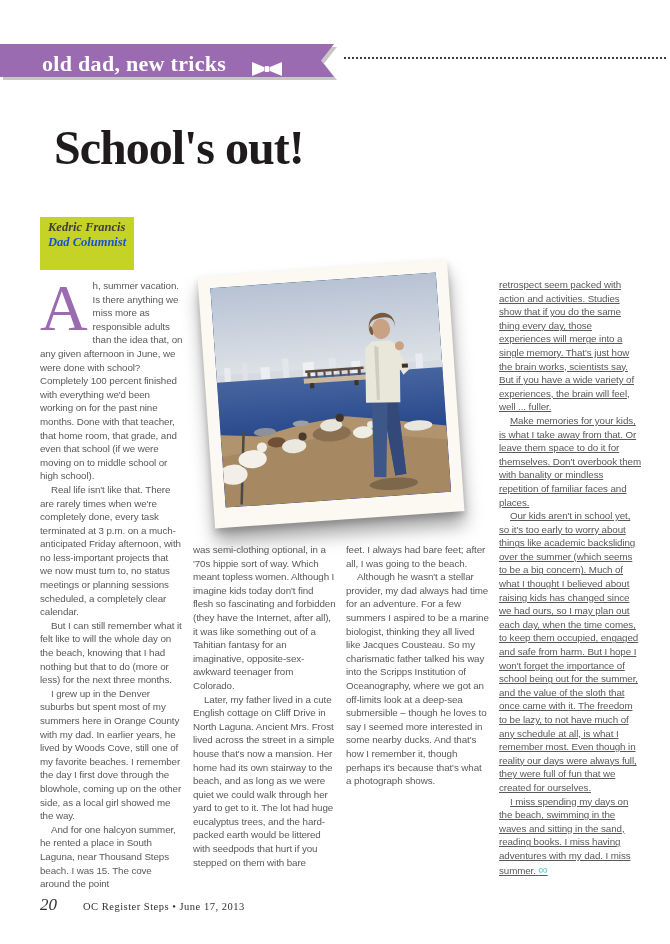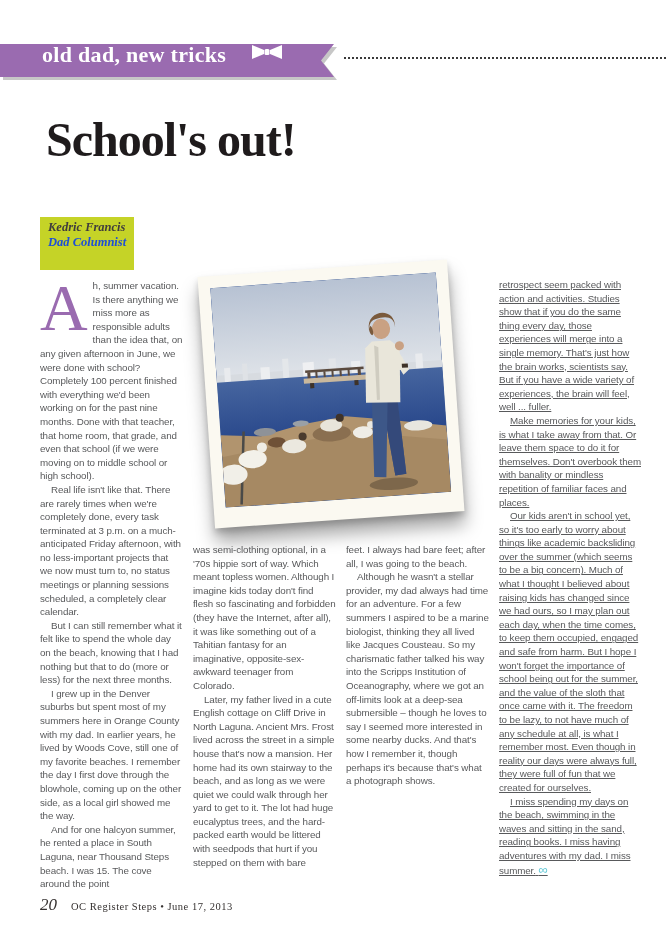--- a/index.html
+++ b/index.html
@@ -4,21 +4,21 @@
 <style>
   html,body{margin:0;padding:0;background:#ffffff;}
   .page{position:relative;width:670px;height:944px;background:#ffffff;overflow:hidden;
         font-family:"Liberation Sans",sans-serif;}
 
   
   .banner{position:absolute;left:0;top:44px;width:334px;height:33px;
           filter:drop-shadow(3px 3px 0 rgba(130,130,130,0.45));}
   .banner-ribbon{width:100%;height:100%;background:#9a6bb0;
           clip-path:polygon(0 0,100% 0,calc(100% - 13px) 50%,100% 100%,0 100%);
-          display:flex;align-items:flex-start;padding-left:42px;gap:26px;box-sizing:border-box;}
+          display:flex;align-items:flex-end;padding-left:42px;gap:26px;box-sizing:border-box;}
   .banner-label{font-family:"Liberation Serif",serif;font-weight:bold;font-size:22px;
           color:#ffffff;letter-spacing:.3px;line-height:1;padding-bottom:2px;}
   .bow-icon svg{display:block;}
   .dotted-line{position:absolute;left:344px;top:57px;width:322px;height:0;
           border-top:2px dotted #3a3a3a;}
 
   
   .headline{position:absolute;left:38px;top:104px;font-family:"Liberation Serif",serif;
           font-weight:bold;font-size:48px;color:#1f1b1c;letter-spacing:-1px;}
   .subtitle{position:absolute;left:40px;top:167px;width:458px;font-size:20px;
@@ -45,21 +45,21 @@
   
   .photo{position:absolute;left:206px;top:268px;width:250px;height:252px;
        background:#fbf9f1;padding:12px 12px 20px;box-sizing:border-box;
        transform:rotate(-4deg);
        box-shadow:0 14px 18px rgba(0,0,0,0.35),0 4px 6px rgba(0,0,0,0.18);}
   .photo-inner{width:100%;height:100%;overflow:hidden;background:#3c5a96;}
   .photo-inner svg{display:block;width:100%;height:100%;}
 
   
   .footer{position:absolute;left:40px;top:895px;display:flex;align-items:baseline;
-       gap:14px;color:#353130;}
+       gap:26px;color:#353130;}
   .footer-page{font-family:"Liberation Serif",serif;font-style:italic;font-size:17px;}
   .footer-pub{font-family:"Liberation Serif",serif;font-size:10.5px;letter-spacing:.5px;}
 </style>
 </head>
 <body>
 
 <div class="page">
 
   <div class="banner">
     <div class="banner-ribbon">
@@ -68,21 +68,21 @@
         <svg width="30" height="16" viewBox="0 0 30 16">
           <path d="M0 1 L12 6 L12 10 L0 15 Z" fill="#ffffff"></path>
           <path d="M30 1 L18 6 L18 10 L30 15 Z" fill="#ffffff"></path>
           <rect x="12.5" y="5" width="5" height="6" rx="1.5" fill="#ffffff"></rect>
         </svg>
       </span>
     </div>
   </div>
   <div class="dotted-line"></div>
 
-  <h1 class="headline" style="margin:8px;">School's out!</h1>
+  <h1 class="headline" style="margin:16px;">School's out!</h1>
   <div class="byline">
     <span class="byline-name">Kedric Francis</span>
     <span class="byline-role">Dad Columnist</span>
   </div>
 
   <div class="photo" title="Vintage snapshot of a boy in a white shirt and jeans standing on a harbor shore with ducks in the foreground">
     <div class="photo-inner">
       <svg viewBox="0 0 224 218" preserveAspectRatio="none">
         <defs>
           <linearGradient id="sky" x1="0" y1="0" x2="0" y2="1">
@@ -165,21 +165,21 @@
           <path d="M154,52 C152,32 182,30 180,52 C180,42 174,40 166,41 C158,42 155,44 154,52 Z" fill="#7a5a3c"></path>
           <path d="M154,52 C155,58 158,60 158,54 C157,48 155,46 154,52 Z" fill="#7a5a3c"></path>
         </g>
       </svg>
     </div>
   </div>
 
   <div class="col" id="col1">
     <p><span class="dropcap">A</span><span>h, summer vacation. Is there anything we miss more as responsible adults than the idea that, on any given afternoon in June, we were done with school? Completely 100 percent finished with everything we'd been working on for the past nine months. Done with that teacher, that home room, that grade, and even that school (if we were moving on to middle school or high school).</span></p>
     <p>Real life isn't like that. There are rarely times when we're completely done, every task terminated at 3 p.m. on a much-anticipated Friday afternoon, with no less-important projects that we now must turn to, no status meetings or planning sessions scheduled, a completely clear calendar.</p>
-    <p>But I can still remember what it felt like to spend the whole day on the beach, knowing that I had nothing but that to do (more or less) for the next three months.</p>
+    <p>But I can still remember what it felt like to will the whole day on the beach, knowing that I had nothing but that to do (more or less) for the next three months.</p>
     <p>I grew up in the Denver suburbs but spent most of my summers here in Orange County with my dad. In earlier years, he lived by Woods Cove, still one of my favorite beaches. I remember the day I first dove through the blowhole, coming up on the other side, as a local girl showed me the way.</p>
     <p>And for one halcyon summer, he rented a place in South Laguna, near Thousand Steps beach. I was 15. The cove around the point</p>
   </div>
 
   <div class="col" id="col2">
     <p>was semi-clothing optional, in a '70s hippie sort of way. Which meant topless women. Although I imagine kids today don't find flesh so fascinating and forbidden (they have the Internet, after all), it was like something out of a Tahitian fantasy for an imaginative, opposite-sex-awkward teenager from Colorado.</p>
     <p>Later, my father lived in a cute English cottage on Cliff Drive in North Laguna. Ancient Mrs. Frost lived across the street in a simple house that's now a mansion. Her home had its own stairway to the beach, and as long as we were quiet we could walk through her yard to get to it. The lot had huge eucalyptus trees, and the hard-packed earth would be littered with seedpods that hurt if you stepped on them with bare</p>
   </div>
 
   <div class="col" id="col3">

